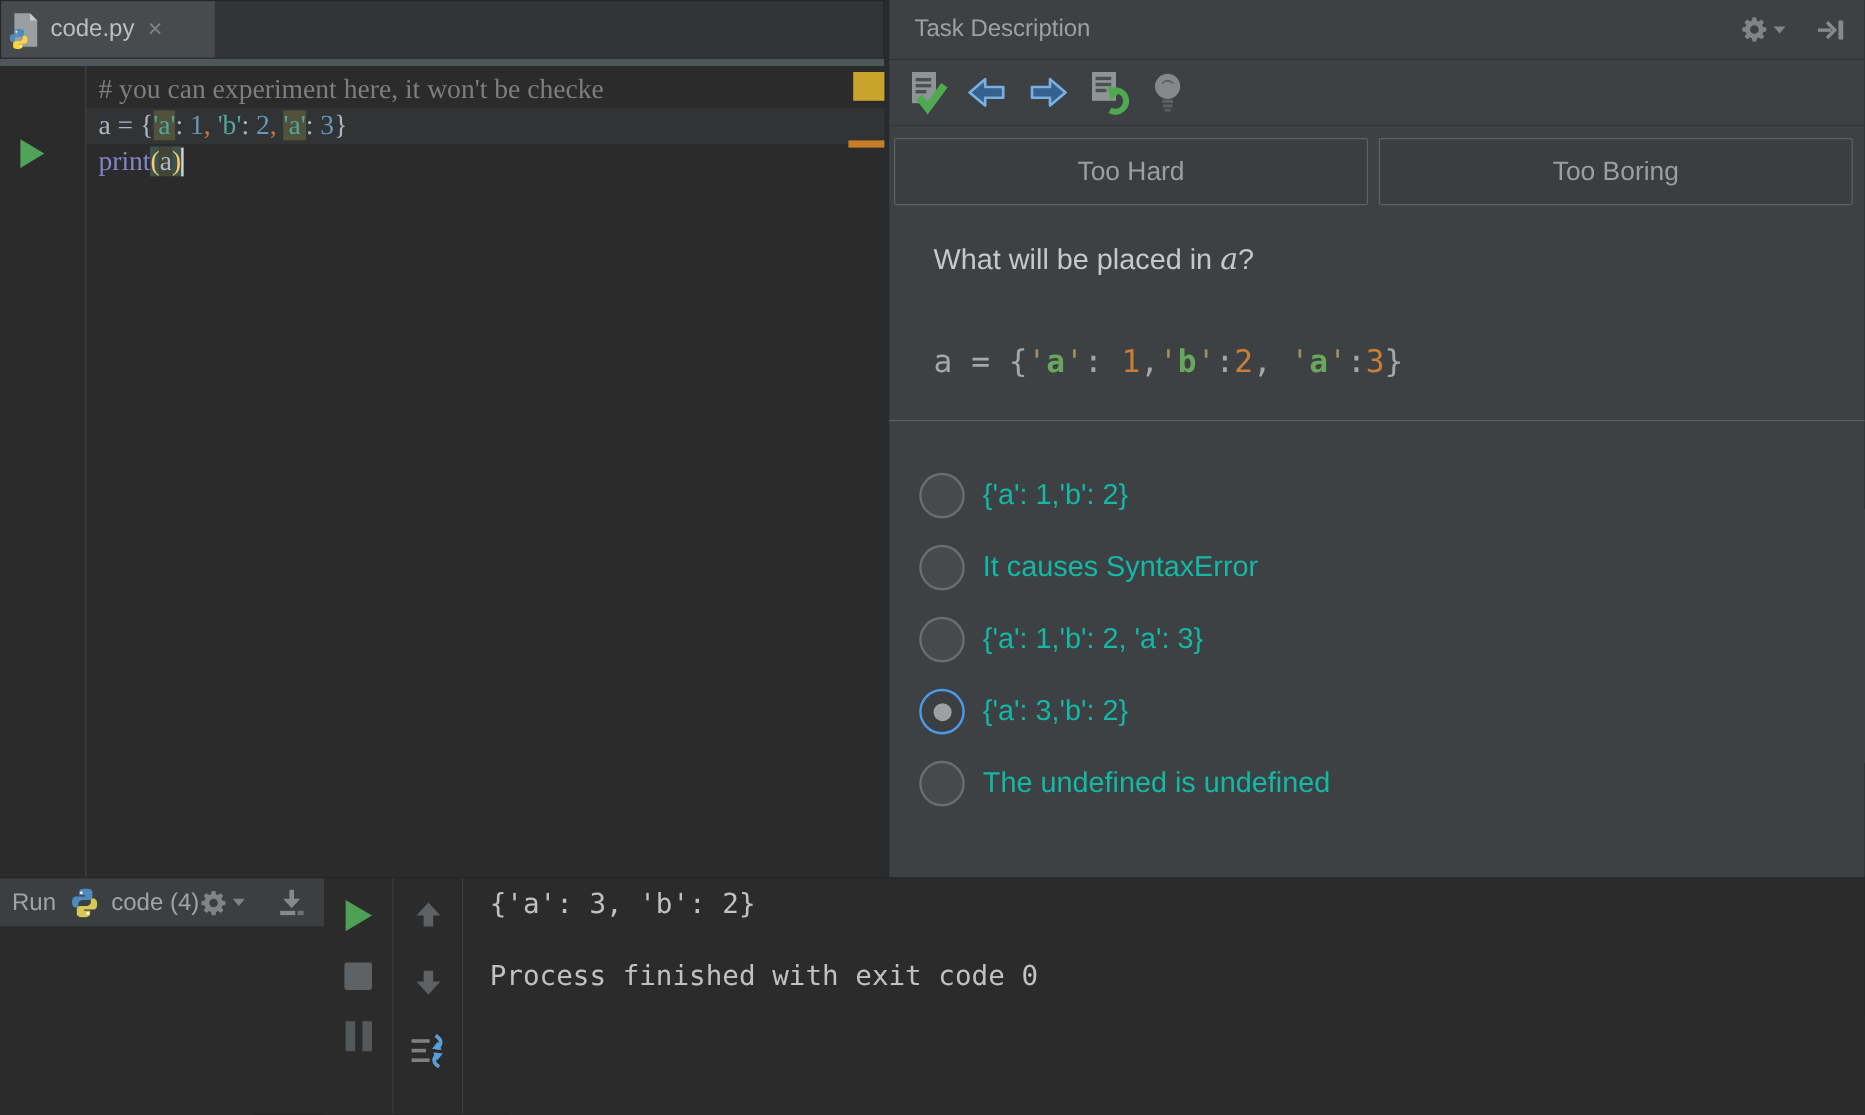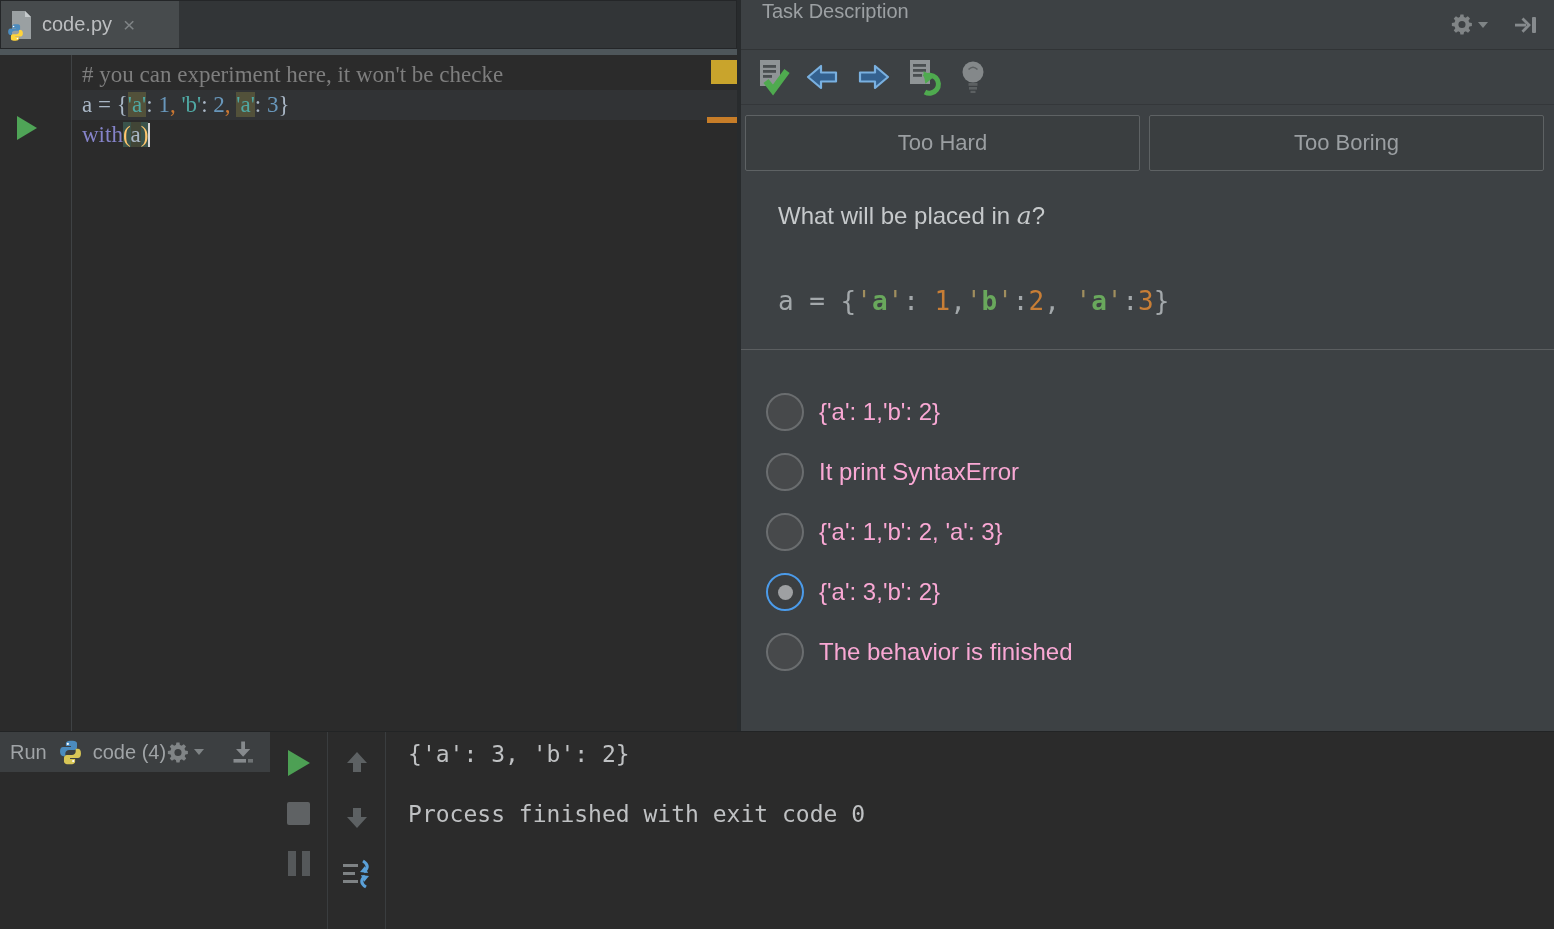--- a/index.html
+++ b/index.html
@@ -38,21 +38,21 @@
   .tok-paren { color:#ffc66d; background:#3a534b; }
   .tok-paren-arg { color:#a9b7c6; background:#414536; }
   .tok-caret { display:inline-block; width:2px; height:24px; background:#d6d6d6; vertical-align:text-bottom; }
   .stripe-square { position:absolute; right:0; top:5px; width:26px; height:24px; background:#c9a42c; }
   .stripe-dash { position:absolute; right:0; top:62px; width:30px; height:6px; background:#c77d28; }
 
   .divider-v { width:4px; background:#282b2d; }
 
   
   .task-pane { flex:1; background:#3d4144; display:flex; flex-direction:column; }
-  .task-header { height:50px; display:flex; padding:0 16px 0 21px; border-bottom:1px solid #313436; }
+  .task-header { height:50px; display:flex; align-items:center; padding:0 16px 0 21px; border-bottom:1px solid #313436; }
   .task-title { color:#9ca0a3; font-size:20px; flex:1; }
   .icon-btn { display:flex; align-items:center; cursor:default; }
   .chev { width:0; height:0; border-left:5px solid transparent; border-right:5px solid transparent; border-top:6px solid #7f8486; margin-left:3px; }
   .hdr-gap { width:24px; }
   .task-toolbar { height:55px; display:flex; align-items:center; gap:9px; padding-left:11px; border-bottom:1px solid #34373a; }
   .tool-icon { width:41px; height:41px; display:flex; align-items:center; justify-content:center; }
   .feedback-row { display:flex; gap:9px; margin:10px 10px 0 4px; }
   .fb-btn {
     flex:1; height:56px; border:1px solid #5e6264; background:#3a3e40; color:#9b9fa2;
     font-size:22px; font-family:"Liberation Sans", sans-serif; border-radius:2px; cursor:default;
@@ -65,21 +65,21 @@
   .tok-t-quote { color:#a08e5e; }
   .tok-t-key { color:#69a85c; font-weight:bold; }
   .tok-t-num { color:#c87e36; }
   .task-divider { height:1px; background:#5b5e60; margin-top:33px; }
   .options { padding:32px 0 0 25px; }
   .option { display:flex; align-items:center; height:60px; gap:15px; }
   .radio { width:38px; height:38px; border-radius:50%; background:#47494b; border:2px solid #6a6d6f; flex:0 0 auto;
            display:flex; align-items:center; justify-content:center; }
   .radio.selected { border:2px solid #4b9bea; background:#3c3f41; }
   .radio .dot { width:15px; height:15px; border-radius:50%; background:#9ea0a2; }
-  .option-label { color:#f9a8d4; font-size:24px; }
+  .option-label { color:#14b8a6; font-size:24px; }
 
   
   .run-pane { height:198px; display:flex; flex-direction:row; border-top:1px solid #222425; }
   .run-header { height:40px; background:#3c3f41; display:flex; align-items:center; padding:0 14px 0 10px; }
   .run-label { color:#a0a4a7; font-size:20px; margin-right:10px; }
   .run-proc { color:#a0a4a7; font-size:20px; margin-left:9px; }
   .run-spacer { flex:1; }
   .run-body { flex:1; background:#2b2b2b; display:flex; }
   .rcol { width:58px; border-right:1px solid #3a3d3f; display:flex; flex-direction:column; align-items:center;
           padding-top:18px; gap:24px; flex:0 0 auto; }
@@ -117,21 +117,21 @@
         </div>
       </div>
       <div class="tabstrip"></div>
       <div class="editor-body">
         <div class="gutter">
           <span class="run-triangle"></span>
         </div>
         <div class="code">
           <div class="code-line"><span class="tok-comment"># you can experiment here, it won't be checke</span></div>
           <div class="code-line hl-row"><span class="tok-plain">a = {</span><span class="tok-string-occ">'a'</span><span class="tok-plain">: </span><span class="tok-number">1</span><span class="tok-comma">,</span><span class="tok-plain"> </span><span class="tok-string">'b'</span><span class="tok-plain">: </span><span class="tok-number">2</span><span class="tok-comma">,</span><span class="tok-plain"> </span><span class="tok-string-occ">'a'</span><span class="tok-plain">: </span><span class="tok-number">3</span><span class="tok-plain">}</span></div>
-          <div class="code-line"><span class="tok-keyword">with</span><span class="tok-paren">(</span><span class="tok-paren-arg">a</span><span class="tok-paren">)</span><span class="tok-caret"></span></div>
+          <div class="code-line"><span class="tok-keyword">print</span><span class="tok-paren">(</span><span class="tok-paren-arg">a</span><span class="tok-paren">)</span><span class="tok-caret"></span></div>
         </div>
         <span class="stripe-square"></span>
         <span class="stripe-dash"></span>
       </div>
     </div>
 
     <div class="divider-v"></div>
 
     <div class="task-pane">
       <div class="task-header">
@@ -205,35 +205,35 @@
 
       <div class="task-divider"></div>
 
       <div class="options">
           <div class="option">
             <span class="radio"></span>
             <span class="option-label">{'a': 1,'b': 2}</span>
           </div>
           <div class="option">
             <span class="radio"></span>
-            <span class="option-label">It print SyntaxError</span>
+            <span class="option-label">It causes SyntaxError</span>
           </div>
           <div class="option">
             <span class="radio"></span>
             <span class="option-label">{'a': 1,'b': 2, 'a': 3}</span>
           </div>
           <div class="option">
             <span class="radio selected">
               <span class="dot"></span>
             </span>
             <span class="option-label">{'a': 3,'b': 2}</span>
           </div>
           <div class="option">
             <span class="radio"></span>
-            <span class="option-label">The behavior is finished</span>
+            <span class="option-label">The undefined is undefined</span>
           </div>
         </div>
     </div>
   </div>
 
   <div class="run-pane">
     <div class="run-header">
       <span class="run-label">Run</span>
       <span style="display:flex;">
         <svg width="27" height="27" viewBox="0 0 24 24">

